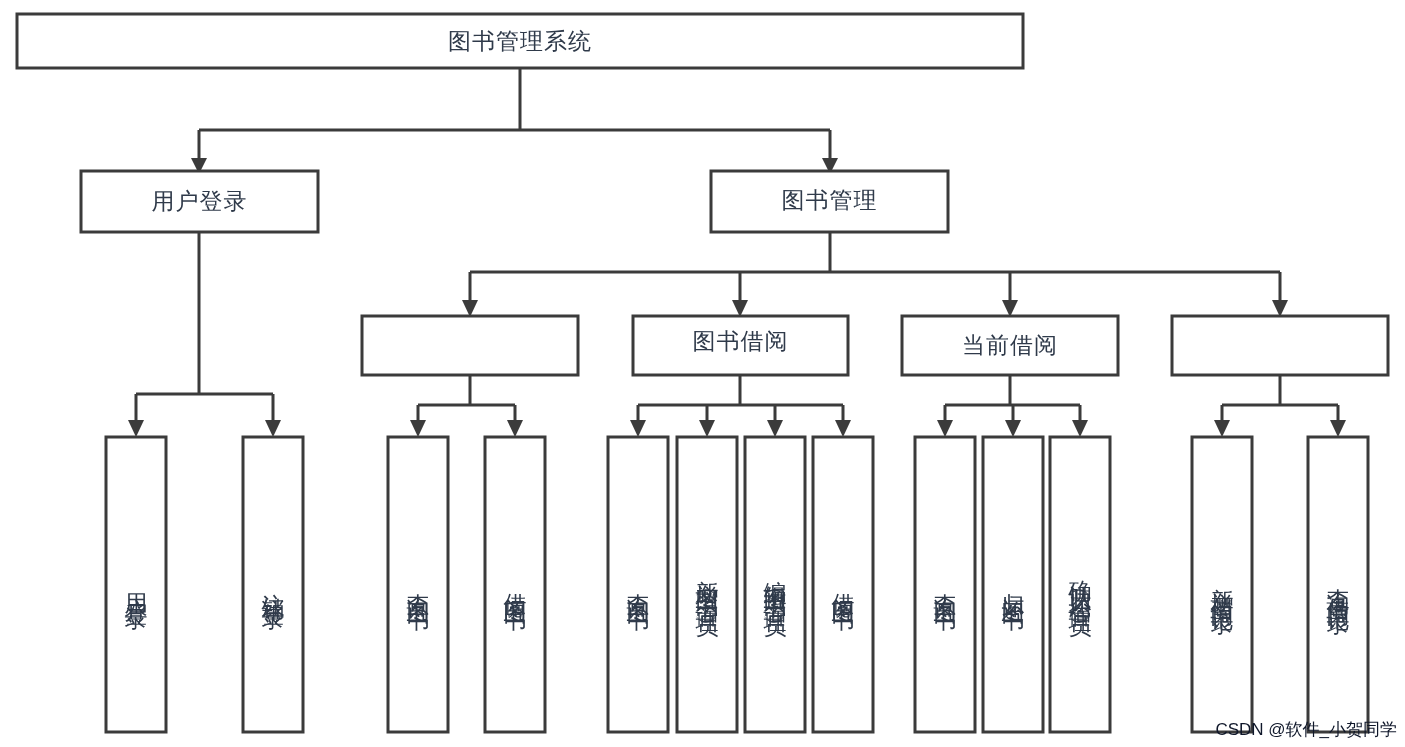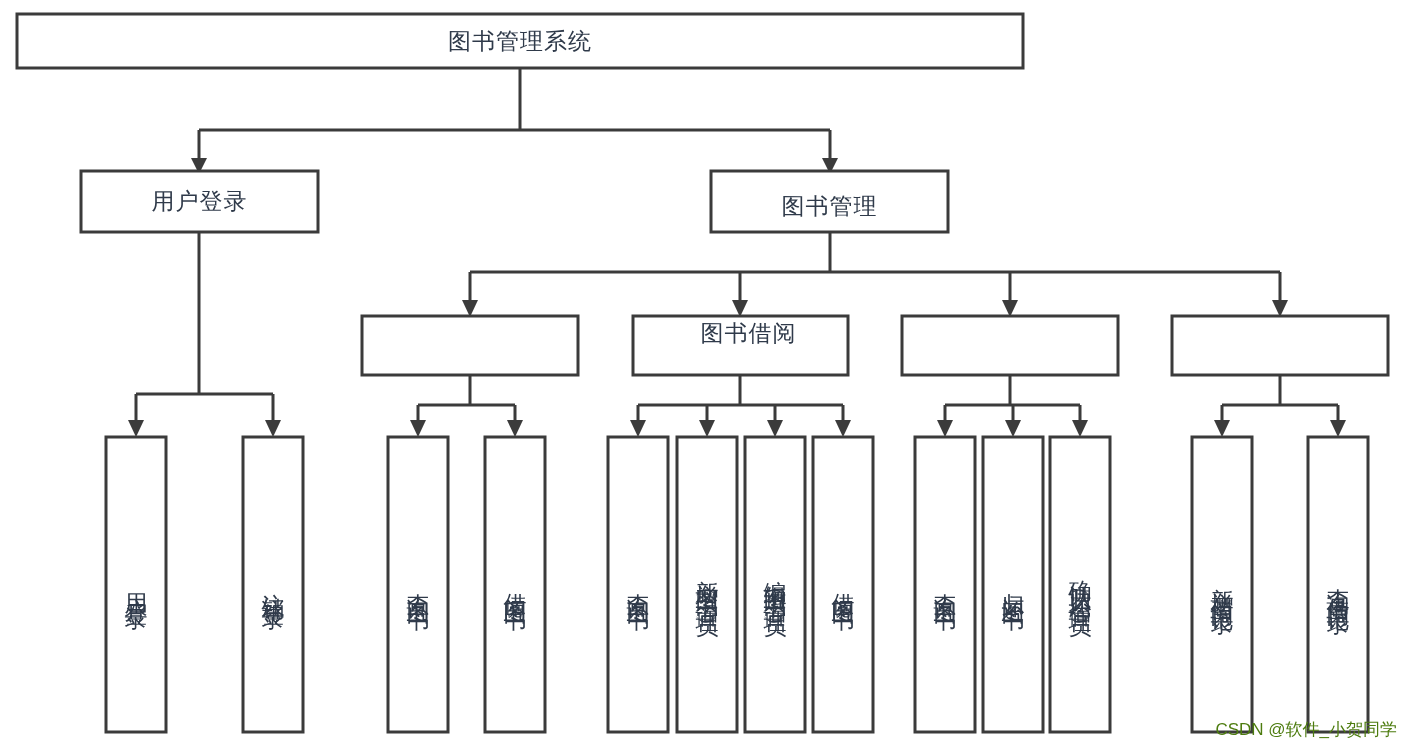--- a/index.html
+++ b/index.html
@@ -11,21 +11,21 @@
   .conn{stroke:#3b3b3b;stroke-width:3;fill:none;}
   .arrow-head{fill:#3b3b3b;stroke:none;}
   .node-label{position:absolute;display:flex;align-items:center;
               justify-content:center;color:#2f3a4a;
               font-family:"Liberation Sans","DejaVu Sans",sans-serif;
               pointer-events:none;white-space:pre;}
   .horiz-label{font-size:23px;letter-spacing:1px;}
   .vert-label{writing-mode:vertical-rl;text-orientation:upright;
               font-size:23px;letter-spacing:5px;line-height:1;}
   .watermark{position:absolute;right:8px;bottom:6px;font-size:17px;
-             color:#4d7c0f;font-family:"Liberation Sans","DejaVu Sans",sans-serif;
+             color:#0f172a;font-family:"Liberation Sans","DejaVu Sans",sans-serif;
              white-space:pre;}
 </style>
 </head>
 <body>
 
 <div id="diagram-root">
 
   <svg id="flow-svg" viewBox="0 0 1405 747">
 
     <g>
@@ -100,23 +100,24 @@
     <rect class="node-box" x="983" y="437" width="60" height="295"></rect>
     <rect class="node-box" x="1050" y="437" width="60" height="295"></rect>
 
     <rect class="node-box" x="1192" y="437" width="60" height="295"></rect>
     <rect class="node-box" x="1308" y="437" width="60" height="295"></rect>
   </svg>
 
   <div class="node-label horiz-label" style="left:17px;top:14px;width:1006px;height:54px;">图书管理系统</div>
 
   <div class="node-label horiz-label" style="left:81px;top:171px;width:237px;height:61px;">用户登录</div>
-  <div class="node-label horiz-label" style="left:711px;top:176px;width:237px;height:61px;text-align:center;">图书管理</div>
+  <div class="node-label horiz-label" style="left:711px;top:170px;width:237px;height:61px;text-align:center;">图书管理</div>
 
-  <div class="node-label horiz-label" style="left:633px;top:304px;width:215px;height:59px;padding-left:8px;">图书借阅</div>
+  <div class="node-label horiz-label" style="left:633px;top:312px;width:215px;height:59px;">图书借阅</div>
+  <div class="node-label horiz-label" style="left:902px;top:316px;width:216px;height:59px;">当前借阅</div>
 
   <div class="node-label vert-label" style="left:106px;top:437px;width:60px;height:295px;">用户登录</div>
   <div class="node-label vert-label" style="left:243px;top:437px;width:60px;height:295px;">注销登录</div>
 
   <div class="node-label vert-label" style="left:388px;top:437px;width:60px;height:295px;">查询图书</div>
   <div class="node-label vert-label" style="left:485px;top:437px;width:60px;height:295px;">借阅图书</div>
 
   <div class="node-label vert-label" style="left:608px;top:437px;width:60px;height:295px;">查询图书</div>
   <div class="node-label vert-label" style="left:677px;top:437px;width:60px;height:295px;">新增图书（管理员）</div>
   <div class="node-label vert-label" style="left:745px;top:437px;width:60px;height:295px;">编辑图书（管理员）</div>

